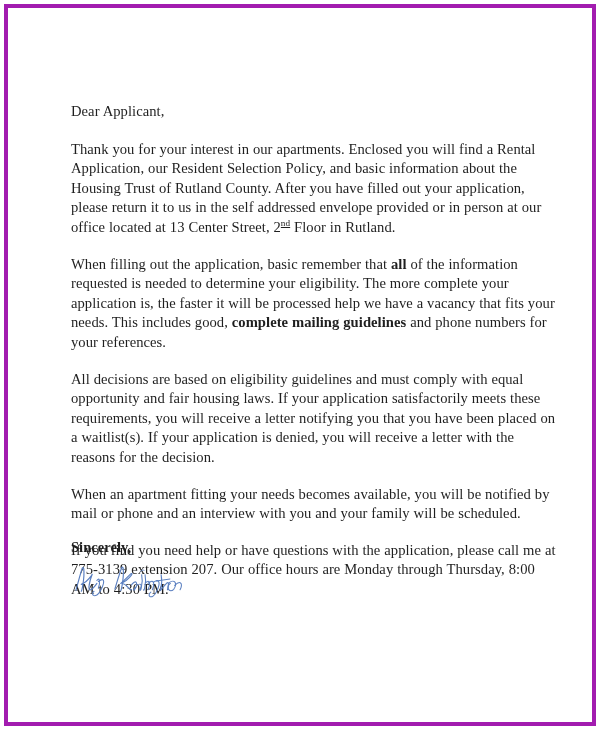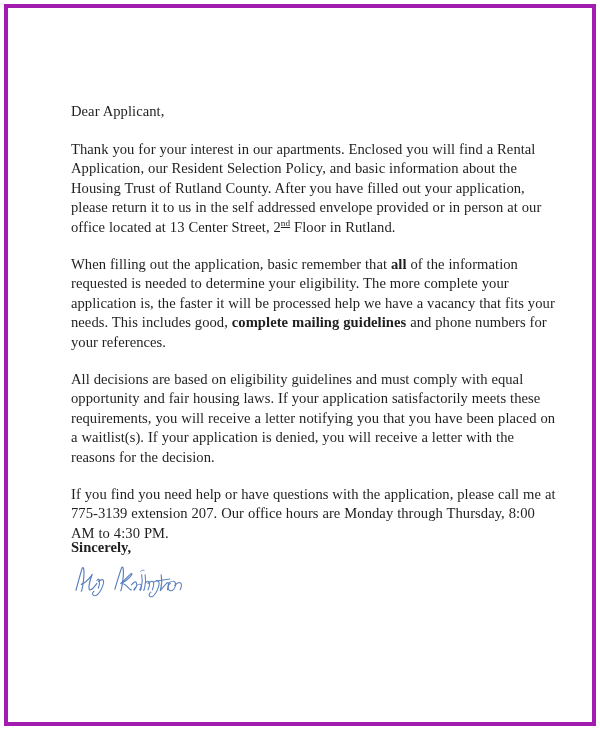--- a/index.html
+++ b/index.html
@@ -107,20 +107,23 @@
     </p>
 
     <p class="para">
       <span>When filling out the application, basic remember that </span><b>all</b><span> of the information requested is needed to determine your eligibility.  The more complete your application is, the faster it will be processed help we have a vacancy that fits your needs.  This includes good, </span><b>complete mailing guidelines</b><span> and phone numbers for your references.</span>
     </p>
 
     <p class="para">
       <span>All decisions are based on eligibility guidelines and must comply with equal opportunity and fair housing laws.  If your application satisfactorily meets these requirements, you will receive a letter notifying you that you have been placed on a waitlist(s).  If your application is denied, you will receive a letter with the reasons for the decision.</span>
     </p>
 
+    <p class="para">
+      <span>When an apartment fitting your needs becomes available, you will be notified by mail or phone and an interview with you and your family will be scheduled.</span>
+    </p>
 
     <p class="para">
       <span>If you find you need help or have questions with the application, please call me at 775-3139 extension 207.  Our office hours are Monday through Thursday, 8:00 AM to 4:30 PM.</span>
     </p>
 
   </div>
 
   <div class="closing-block">
 
     <p class="closing">Sincerely,</p>

